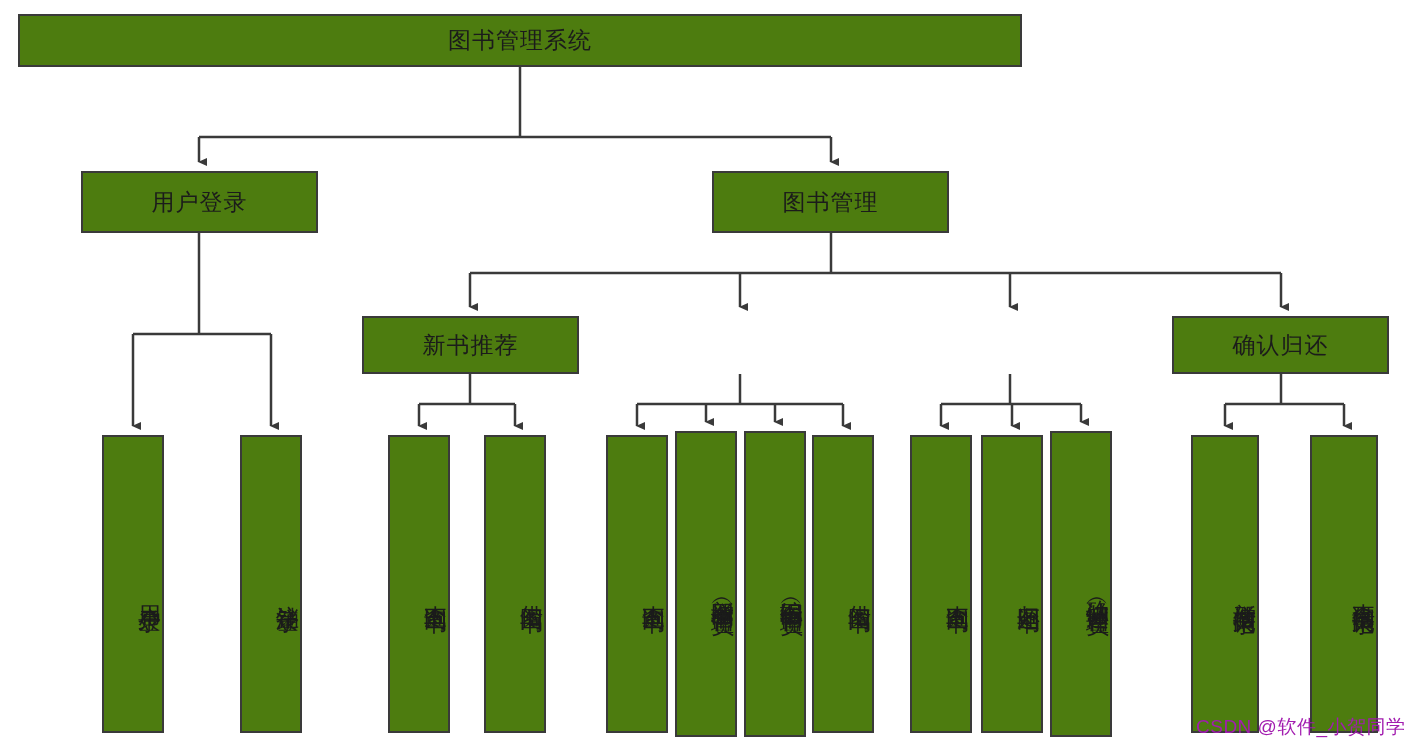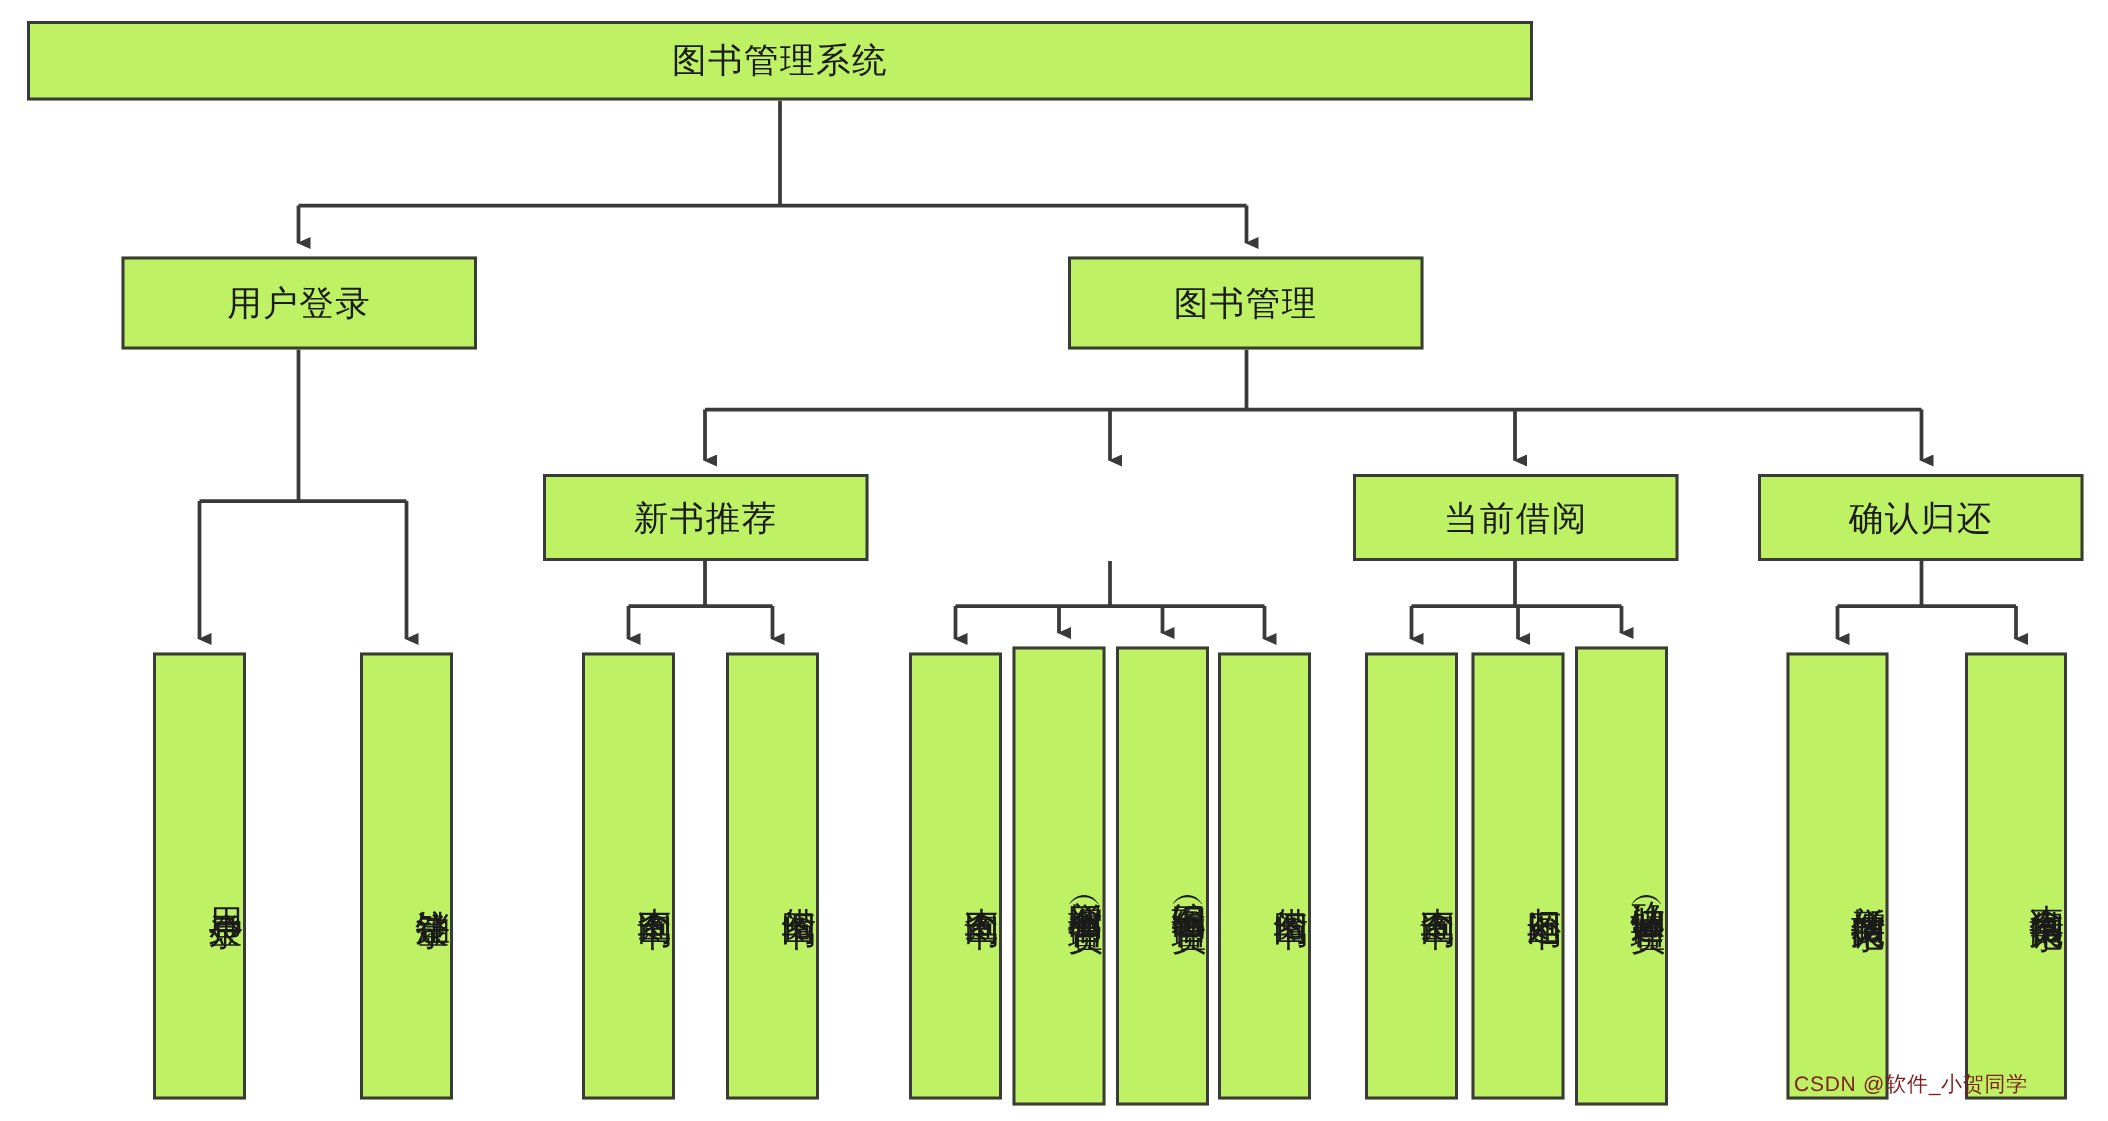--- a/index.html
+++ b/index.html
@@ -22,26 +22,25 @@
     left: 0;
     top: 0;
     width: 1405px;
     height: 747px;
     pointer-events: none;
   }
   .node {
     position: absolute;
     box-sizing: border-box;
     border: 2px solid #3a3a3a;
-    background: #bef264;
+    background: #4d7c0f;
     display: flex;
     align-items: center;
     justify-content: center;
     color: #1b1b1b;
-    font-family: Liberation Serif, serif;
   }
   .node.h {
     font-size: 23px;
     letter-spacing: 1px;
   }
   .node.v {
     writing-mode: vertical-rl;
     text-orientation: upright;
     align-items: flex-start;
     justify-content: center;
@@ -51,22 +50,22 @@
   }
   .node.v .vtext {
     writing-mode: vertical-rl;
     text-orientation: upright;
     display: block;
     white-space: nowrap;
     letter-spacing: 2px;
   }
   .watermark {
     position: absolute;
-    font-size: 14px;
-    color: #7f1d1d;
+    font-size: 19px;
+    color: #a21caf;
     white-space: nowrap;
     letter-spacing: 0.5px;
   }
 </style>
 </head>
 <body>
 
 <div id="canvas">
 
   <svg class="wires" viewBox="0 0 1405 747" xmlns="http://www.w3.org/2000/svg">
@@ -126,23 +125,20 @@
   <div class="node h" style="left:81px; top:171px; width:237px; height:62px;">
     <span>用户登录</span>
   </div>
   <div class="node h" style="left:362px; top:316px; width:217px; height:58px;">
     <span>新书推荐</span>
   </div>
 
   <div class="node h" style="left:712px; top:171px; width:237px; height:62px;">
     <span>图书管理</span>
   </div>
-  <div class="node h" style="left:902px; top:316px; width:217px; height:58px;">
-    <span>当前借阅</span>
-  </div>
   <div class="node h" style="left:1172px; top:316px; width:217px; height:58px;">
     <span>确认归还</span>
   </div>
 
   <div class="node v" style="left:102px; top:435px; width:62px; height:298px;">
     <span class="vtext">用户登录</span>
   </div>
   <div class="node v" style="left:240px; top:435px; width:62px; height:298px;">
     <span class="vtext">注销登录</span>
   </div>

